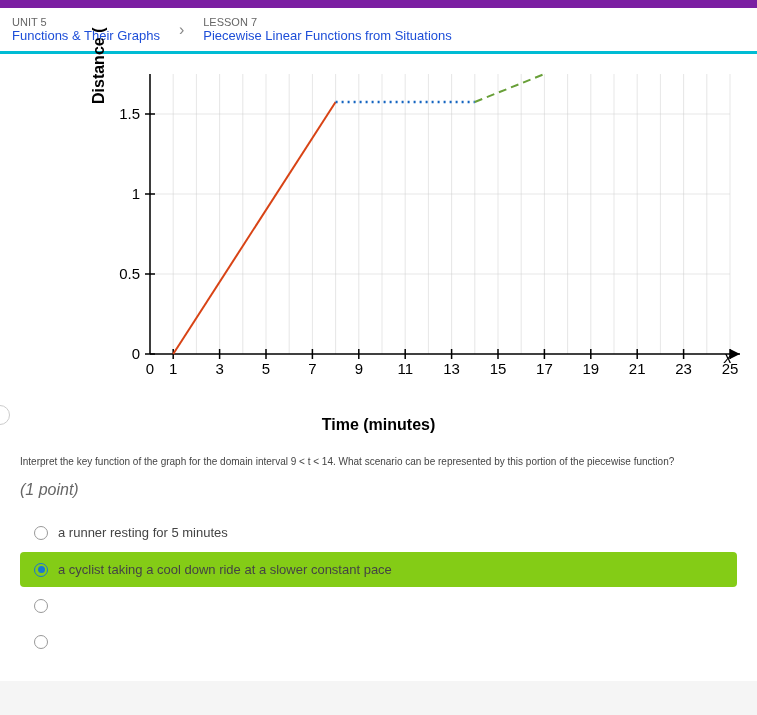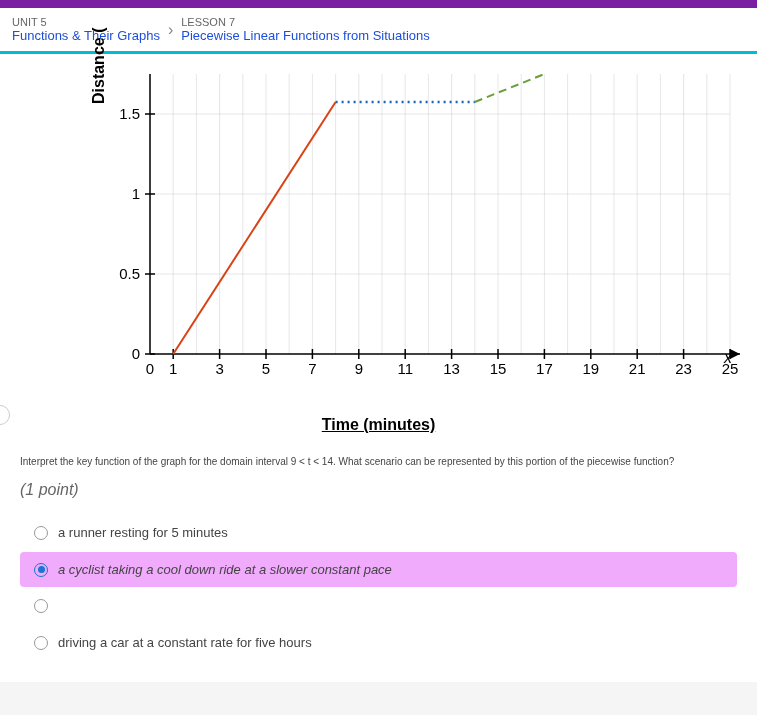--- a/index.html
+++ b/index.html
@@ -12,21 +12,21 @@
     }
     .purple-bar {
       height: 8px;
       background: #7b1fa2;
     }
     .breadcrumb {
       background: white;
       padding: 8px 12px;
       display: flex;
       align-items: center;
-      gap: 8px;
+      gap: 19px;
       border-bottom: 3px solid #00bcd4;
       font-size: 13px;
     }
     .breadcrumb-item { display: flex; flex-direction: column; }
     .breadcrumb-sup { color: #666; font-size: 11px; }
     .breadcrumb-main { color: #1d4ed8; }
     .chevron { color: #888; font-size: 16px; }
     .content {
       background: white;
       padding: 0 20px 20px 20px;
@@ -52,21 +52,20 @@
       width: 640px;
       height: 360px;
     }
     .x-label {
       position: absolute;
       bottom: 0;
       left: 50%;
       transform: translateX(-50%);
       font-weight: bold;
       font-size: 16px;
-      text-decoration: underline;
     }
     .x-var {
       position: absolute;
       right: 5px;
       top: 295px;
       font-style: italic;
       font-size: 16px;
     }
     .question {
       color: #444;
@@ -84,22 +83,21 @@
       padding: 10px 14px;
       display: flex;
       align-items: center;
       gap: 10px;
       font-size: 13px;
       color: #444;
       border-radius: 4px;
       margin: 2px 0;
     }
     .option.selected {
-      background: #f0abfc;
-      font-style: italic;
+      background: #84cc16;
     }
     .radio {
       width: 14px;
       height: 14px;
       border: 1.5px solid #999;
       border-radius: 50%;
       display: inline-flex;
       align-items: center;
       justify-content: center;
       flex-shrink: 0;
@@ -254,18 +252,17 @@
     <span class="radio checked">
         <span class="radio-dot"></span>
       </span>
     <span>a cyclist taking a cool down ride at a slower constant pace</span>
   </div>
   <div class="option">
     <span class="radio"></span>
   </div>
   <div class="option">
     <span class="radio"></span>
-    <span>driving a car at a constant rate for five hours</span>
   </div>
 
 </div>
 
 <div class="side-circle"></div>
 
 </body></html>

